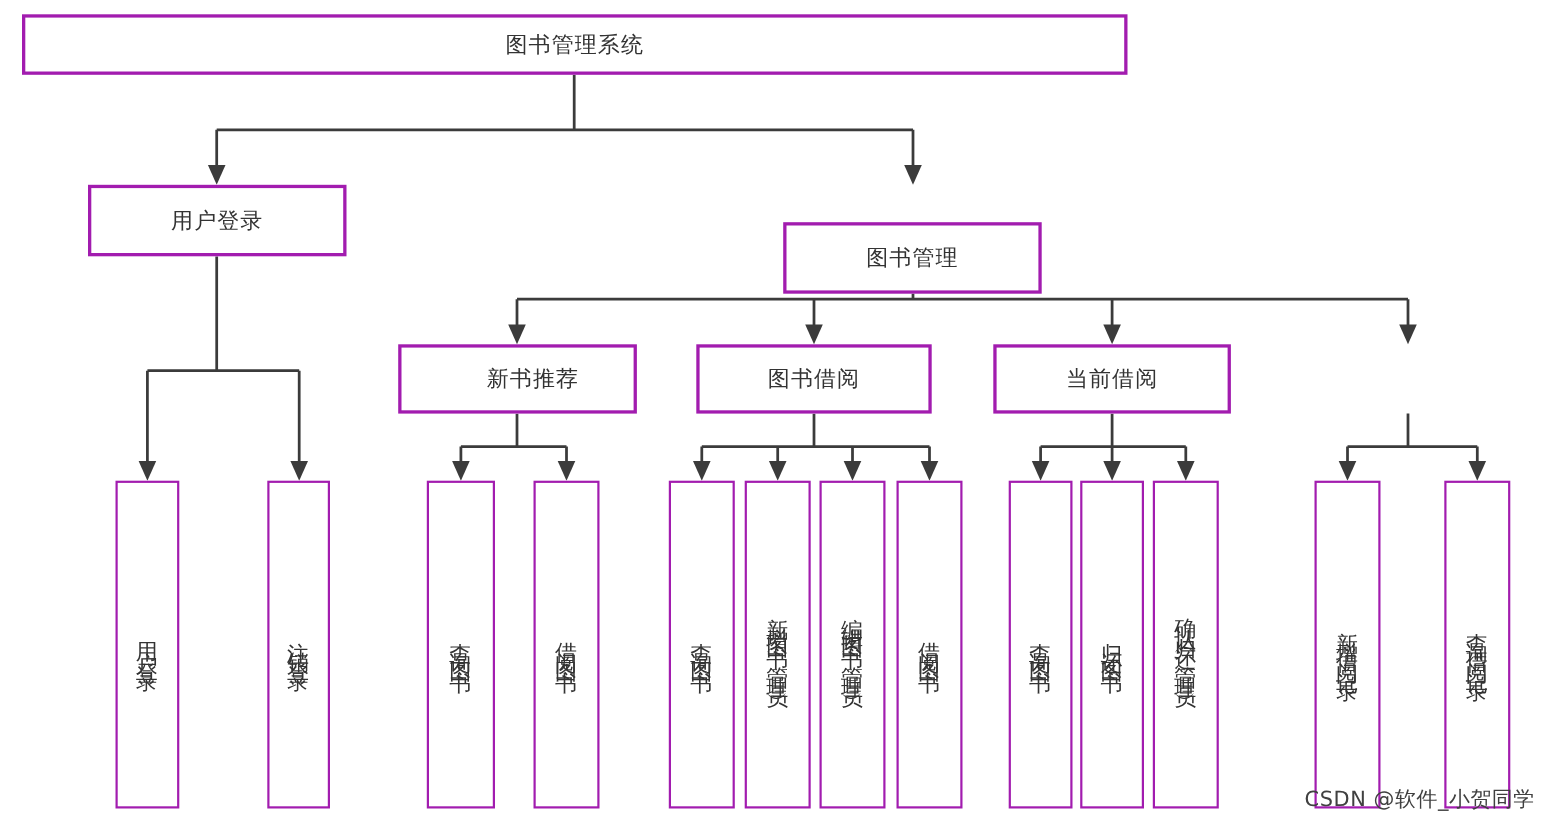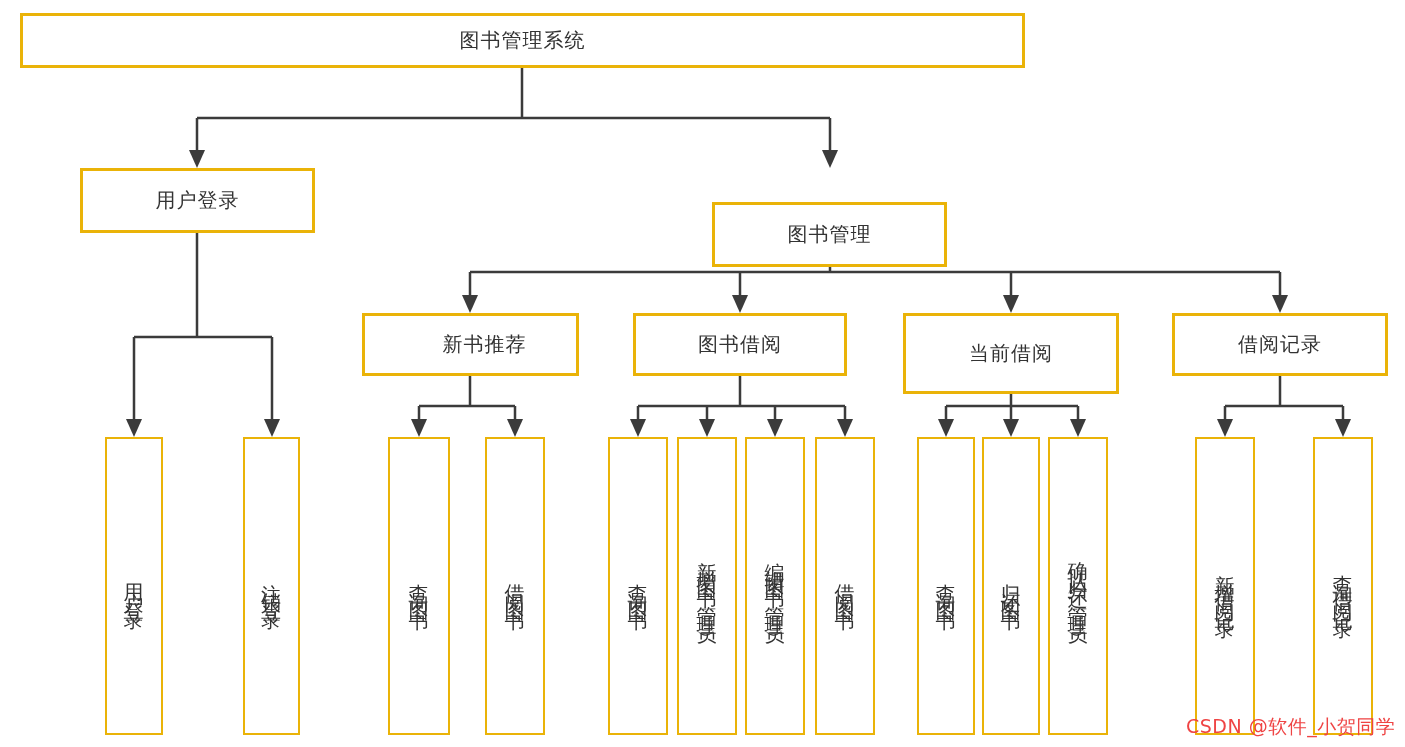--- a/index.html
+++ b/index.html
@@ -17,21 +17,21 @@
   }
   .connectors {
     position: absolute;
     left: 0;
     top: 0;
     pointer-events: none;
   }
   .box {
     position: absolute;
     box-sizing: border-box;
-    border: 3px solid #eab308;
+    border: 3px solid #a21caf;
     background: #ffffff;
     display: flex;
     align-items: center;
     justify-content: center;
     color: #333333;
   }
   .leaf {
     border-width: 2.5px;
   }
   .hlabel {
@@ -48,42 +48,42 @@
     white-space: nowrap;
   }
   
   .n-root   { left: 20px;   top: 13px;  width: 1005px; height: 55px; }
   
   .n-user   { left: 80px;   top: 168px; width: 235px;  height: 65px; }
   .n-book   { left: 712px;  top: 168px; width: 235px;  height: 65px; margin-top: 34px; }
   
   .n-rec    { left: 362px;  top: 313px; width: 217px;  height: 63px; padding-left: 28px; }
   .n-borrow { left: 633px;  top: 313px; width: 214px;  height: 63px; }
-  .n-cur    { left: 903px;  top: 313px; width: 216px;  height: 81px; }
+  .n-cur    { left: 903px;  top: 313px; width: 216px;  height: 63px; }
   .n-hist   { left: 1172px; top: 313px; width: 216px;  height: 63px; }
   
   .n-u1 { left: 105px;  top: 437px; width: 58px; height: 298px; }
   .n-u2 { left: 243px;  top: 437px; width: 57px; height: 298px; }
   .n-r1 { left: 388px;  top: 437px; width: 62px; height: 298px; }
   .n-r2 { left: 485px;  top: 437px; width: 60px; height: 298px; }
   .n-b1 { left: 608px;  top: 437px; width: 60px; height: 298px; }
   .n-b2 { left: 677px;  top: 437px; width: 60px; height: 298px; }
   .n-b3 { left: 745px;  top: 437px; width: 60px; height: 298px; }
   .n-b4 { left: 815px;  top: 437px; width: 60px; height: 298px; }
   .n-c1 { left: 917px;  top: 437px; width: 58px; height: 298px; }
   .n-c2 { left: 982px;  top: 437px; width: 58px; height: 298px; }
   .n-c3 { left: 1048px; top: 437px; width: 60px; height: 298px; }
   .n-h1 { left: 1195px; top: 437px; width: 60px; height: 298px; }
   .n-h2 { left: 1313px; top: 437px; width: 60px; height: 298px; }
   .watermark {
     position: absolute;
     left: 1186px;
     top: 714px;
     font-size: 19px;
-    color: #ef4444;
+    color: #404040;
     letter-spacing: 0.5px;
     white-space: nowrap;
   }
 </style>
 </head>
 <body>
 
 <div class="canvas">
 
   <svg class="connectors" width="1405" height="747" viewBox="0 0 1405 747">
@@ -146,23 +146,20 @@
 
   <div class="box n-rec">
     <span class="hlabel">新书推荐</span>
   </div>
   <div class="box n-borrow">
     <span class="hlabel">图书借阅</span>
   </div>
   <div class="box n-cur">
     <span class="hlabel">当前借阅</span>
   </div>
-  <div class="box n-hist">
-    <span class="hlabel">借阅记录</span>
-  </div>
 
   <div class="box leaf n-u1">
     <span class="vlabel">用户登录</span>
   </div>
   <div class="box leaf n-u2">
     <span class="vlabel">注销登录</span>
   </div>
 
   <div class="box leaf n-r1">
     <span class="vlabel">查询图书</span>

